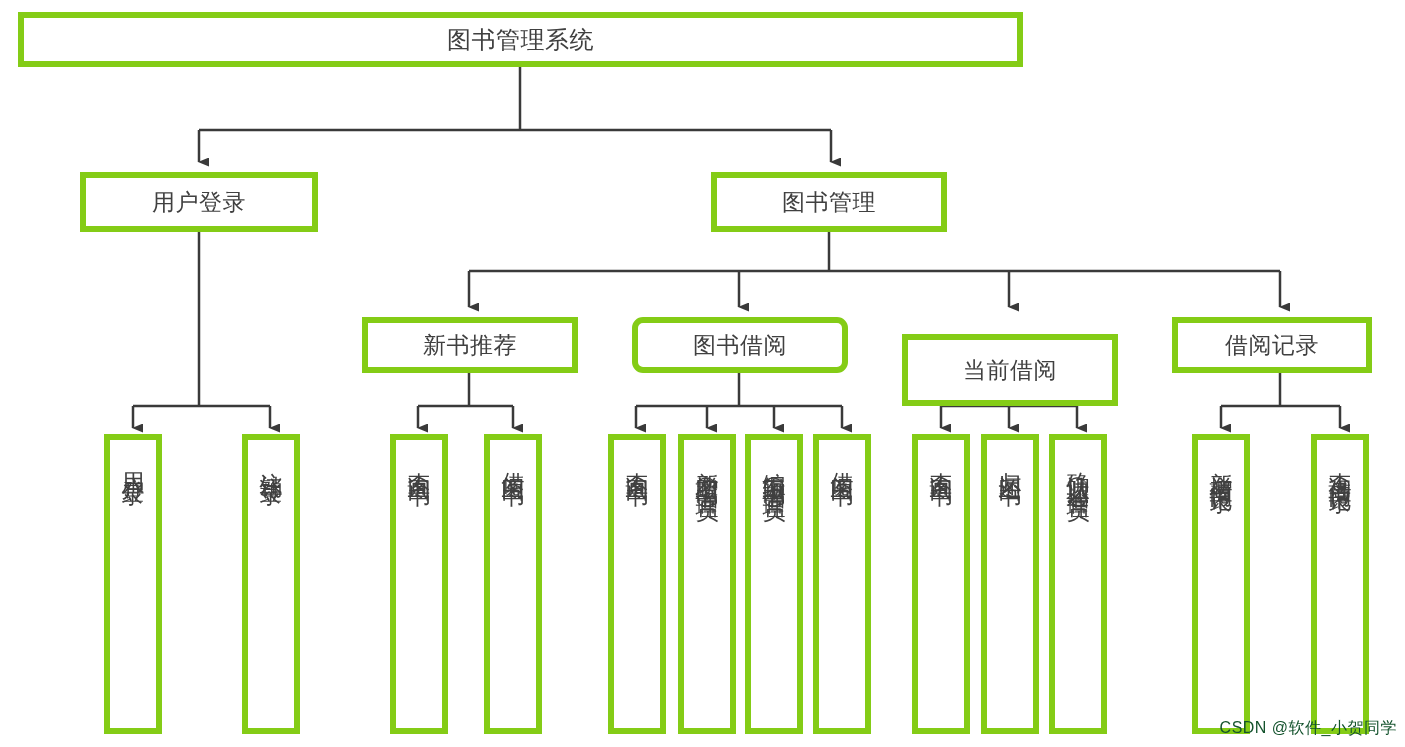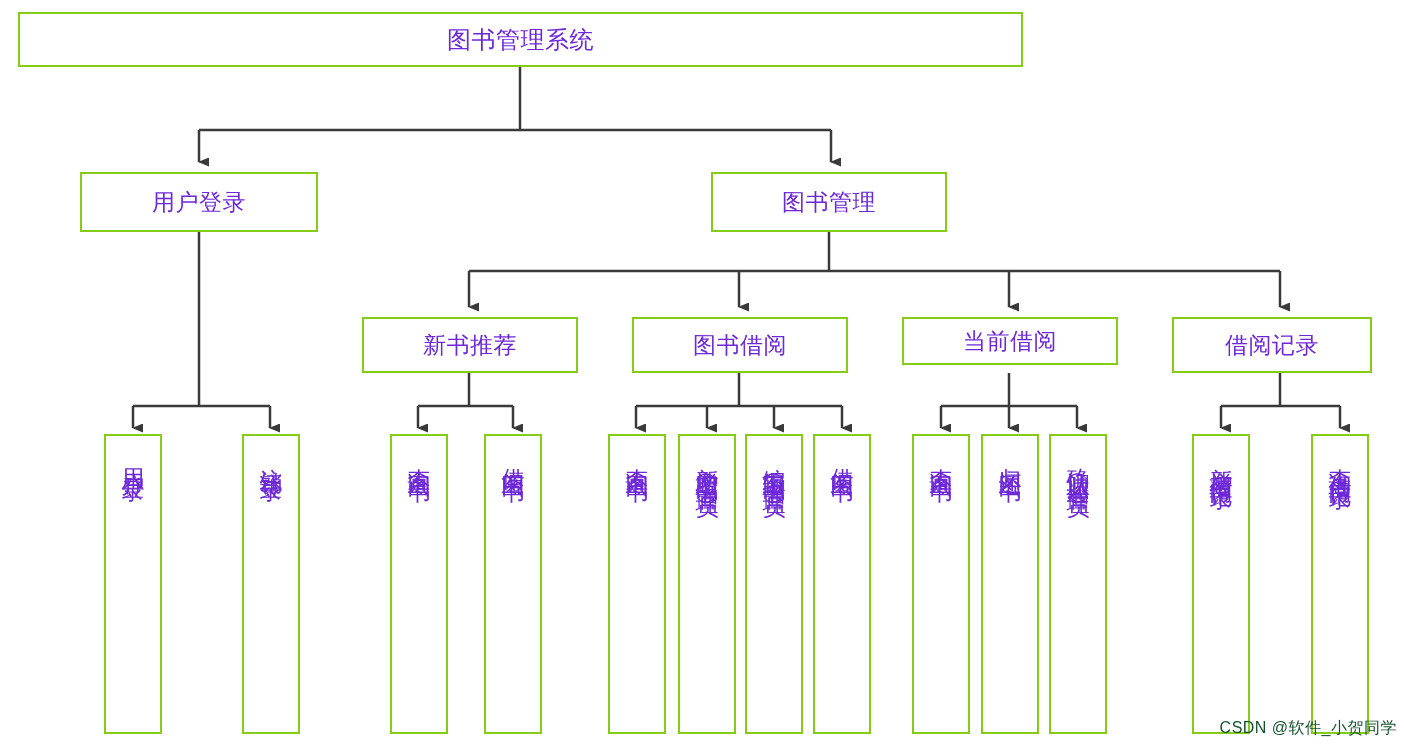--- a/index.html
+++ b/index.html
@@ -20,26 +20,26 @@
   svg.wires {
     position: absolute;
     left: 0;
     top: 0;
     width: 1405px;
     height: 747px;
   }
   .node {
     position: absolute;
     box-sizing: border-box;
-    border: 2px solid #84cc16;
+    border: 6px solid #84cc16;
     background: #ffffff;
     display: flex;
     align-items: center;
     justify-content: center;
-    color: #6d28d9;
+    color: #404040;
   }
   .node.horiz {
     font-size: 23px;
     letter-spacing: 0.5px;
   }
   .node.vert {
     font-size: 23px;
     padding-top: 14px;
     align-items: flex-start;
     justify-content: center;
@@ -141,25 +141,25 @@
   </div>
 
   <div class="node horiz" style="left:362px; top:317px; width:216px; height:56px;">
     <span>新书推荐</span>
   </div>
 
   <div class="node horiz" style="left:711px; top:172px; width:236px; height:60px;">
     <span>图书管理</span>
   </div>
 
-  <div class="node horiz" style="left:632px; top:317px; width:216px; height:56px;">
+  <div class="node horiz" style="left:632px; top:317px; width:216px; height:56px;border-radius:11px;">
     <span>图书借阅</span>
   </div>
 
-  <div class="node horiz" style="left:902px; top:317px; width:216px; height:48px;">
+  <div class="node horiz" style="left:902px; top:334px; width:216px; height:72px;">
     <span>当前借阅</span>
   </div>
 
   <div class="node horiz" style="left:1172px; top:317px; width:200px; height:56px;">
     <span>借阅记录</span>
   </div>
 
   <div class="node vert" style="left:104px; top:434px; width:58px; height:300px;">
     <span class="vtext">用户登录</span>
   </div>

